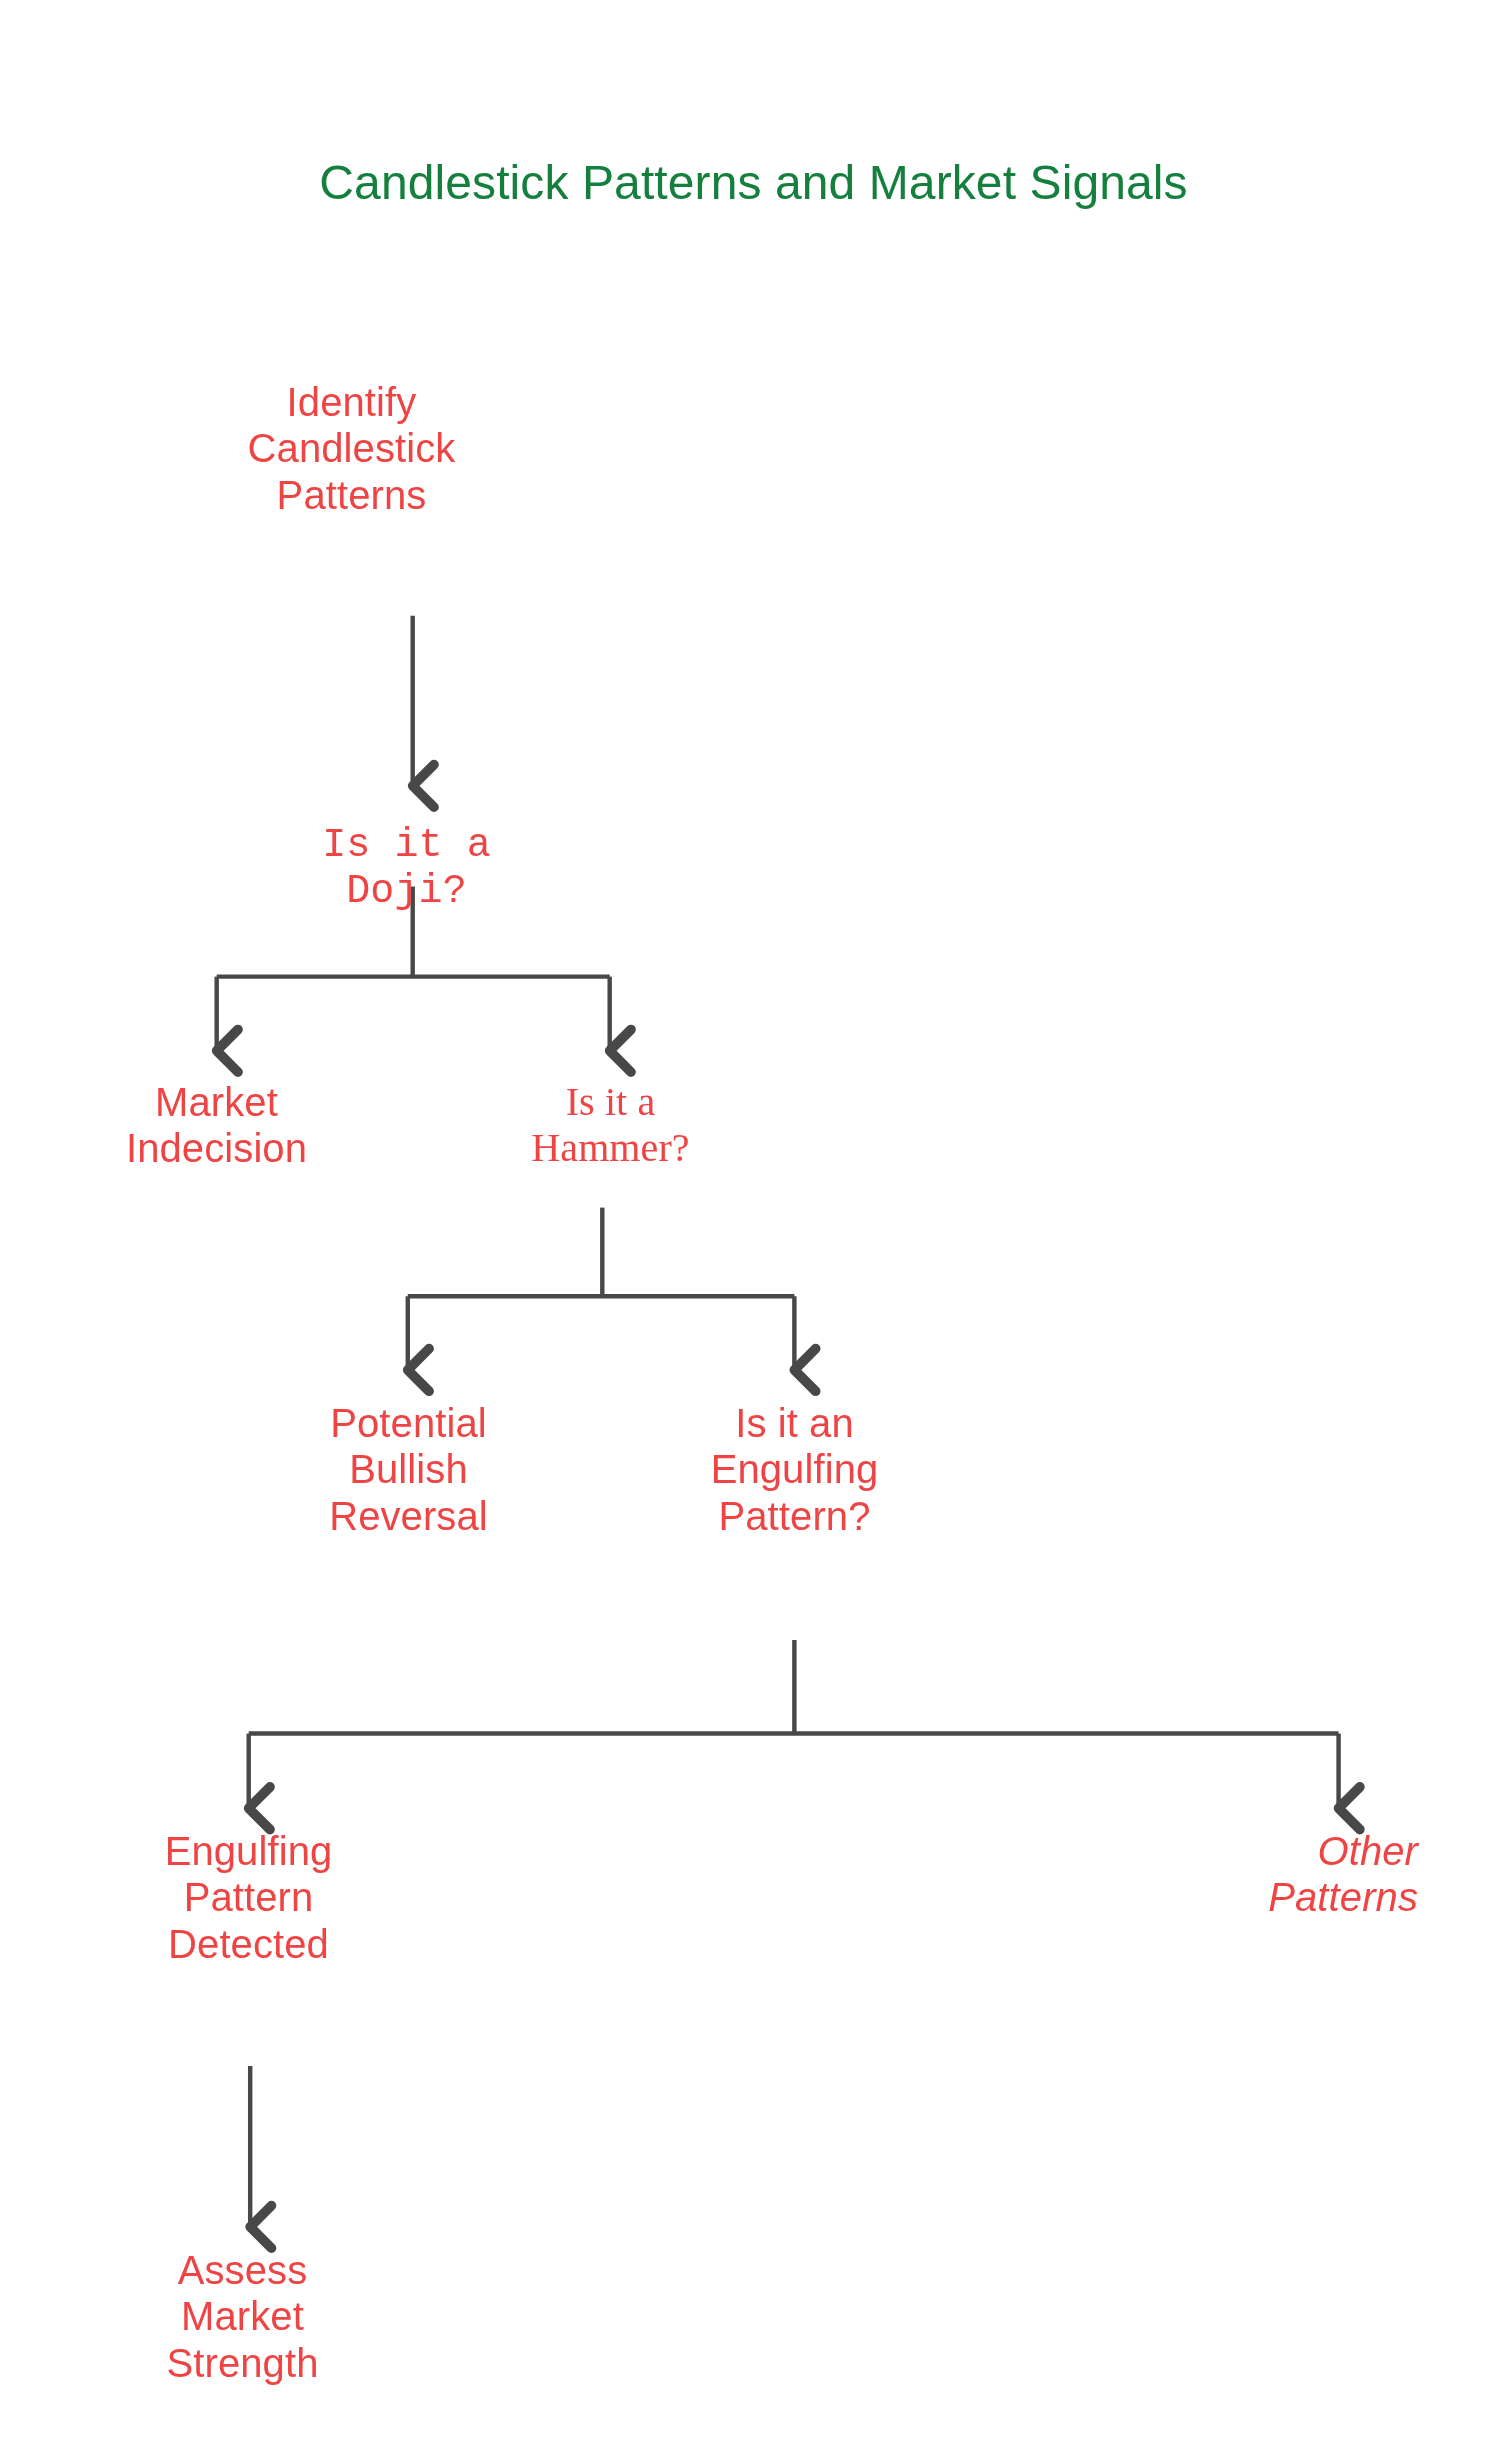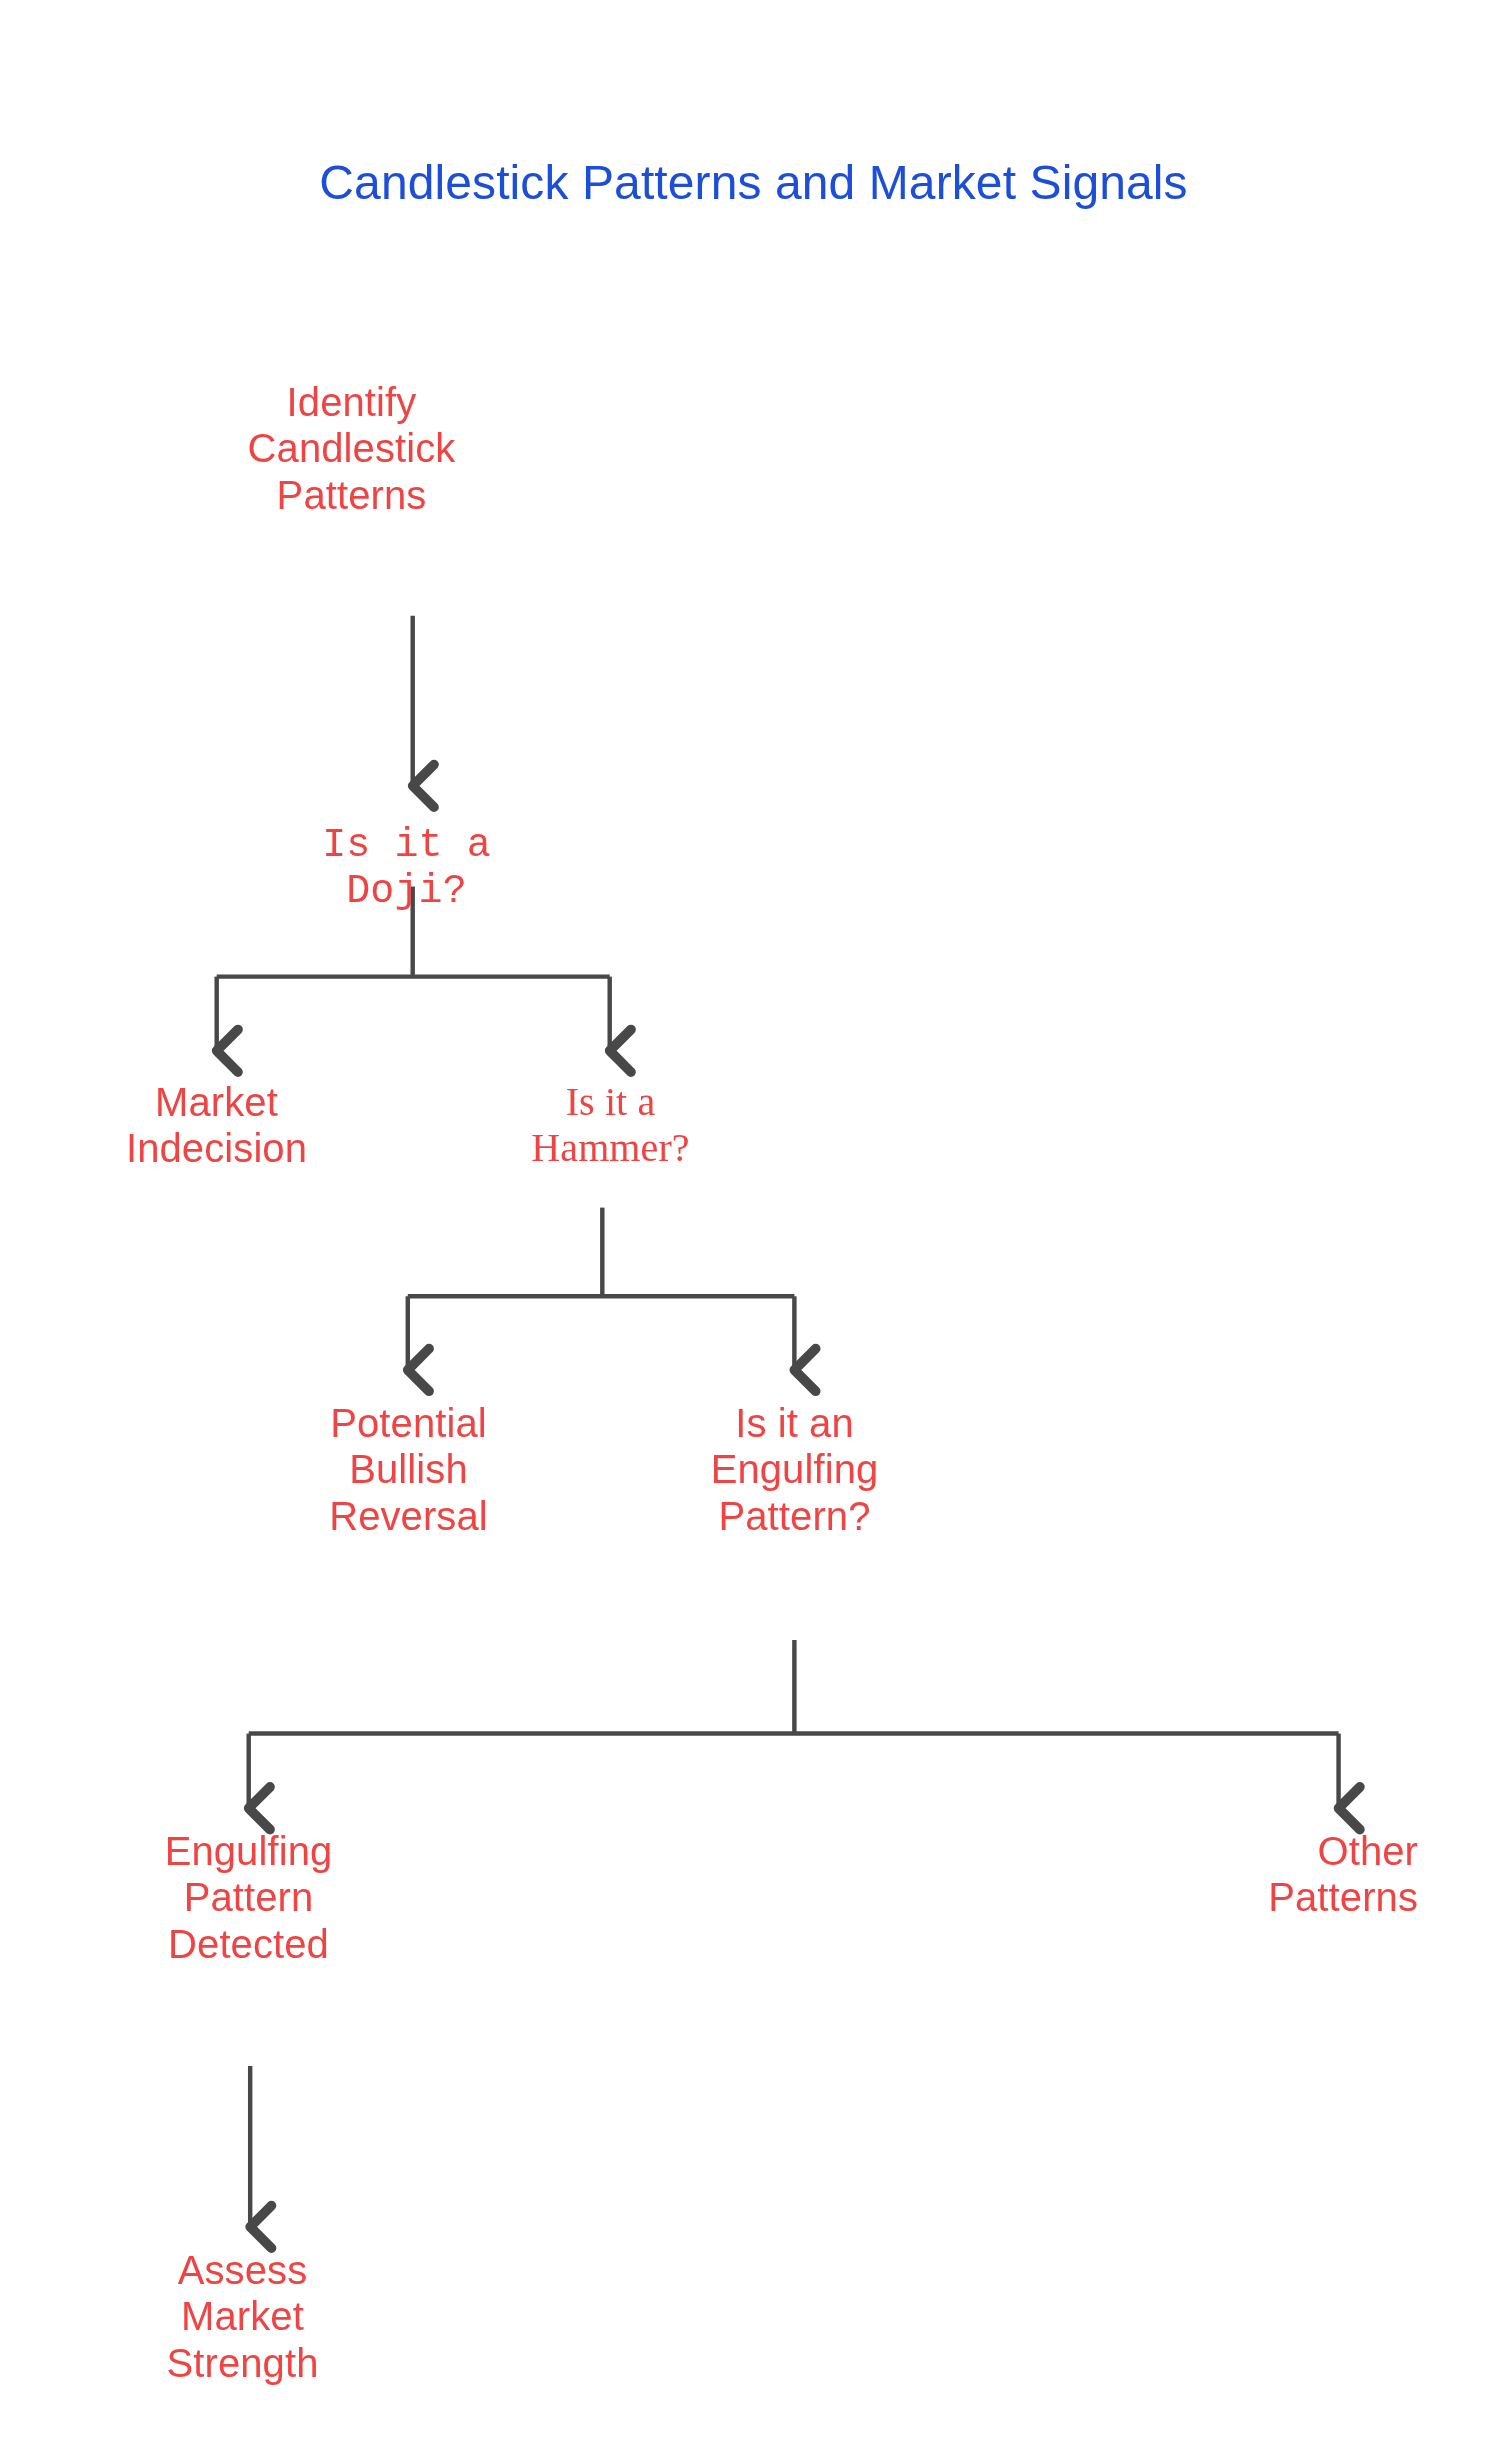--- a/index.html
+++ b/index.html
@@ -30,30 +30,30 @@
   .node {
     position: absolute;
     font-size: 40px;
     line-height: 1.16;
     color: #ef4444;
     text-align: center;
     white-space: pre-line;
     font-weight: 400;
     letter-spacing: 0.1px;
   }
-  .node.align-right { text-align: right; }
+  .node.align-right { text-align: right; font-style: italic; }
   .chart-title {
     position: absolute;
     left: 0;
     top: 157px;
     width: 1507px;
     text-align: center;
     font-size: 48px;
     line-height: 1.1;
-    color: #1d4ed8;
+    color: #15803d;
     font-weight: 400;
     letter-spacing: 0.1px;
   }
   
   #node-identify      { left: 199px;  top: 379px;  width: 305px; }
   #node-doji          { left: 254px;  top: 823px; width: 305px; font-family: Liberation Mono, monospace; }
   #node-indecision    { left: 64px;  top: 1079px; width: 305px; }
   #node-hammer        { left: 458px;  top: 1079px; width: 305px; font-family: Liberation Serif, serif; }
   #node-bullish       { left: 256px;  top: 1400px; width: 305px; }
   #node-engulf-q      { left: 642px; top: 1400px; width: 305px; }

